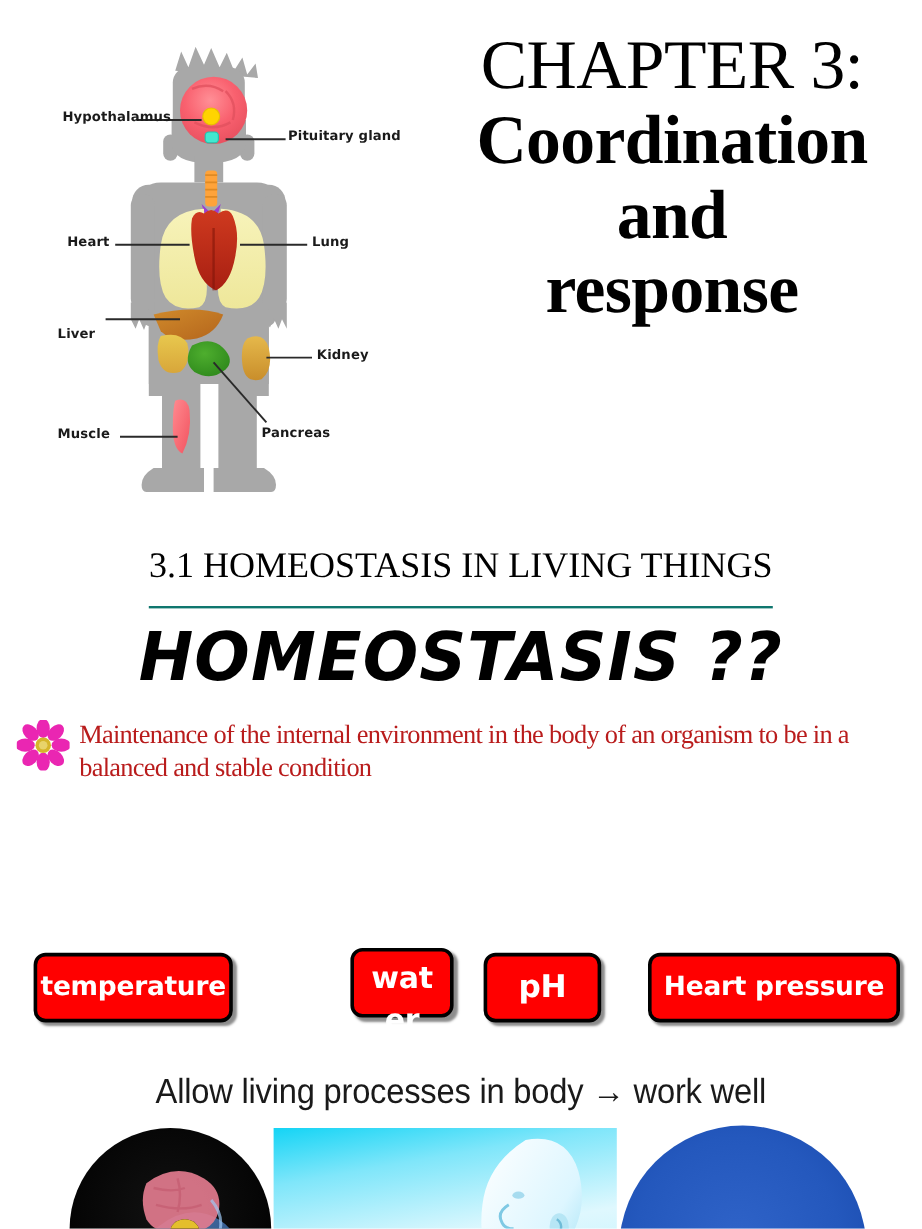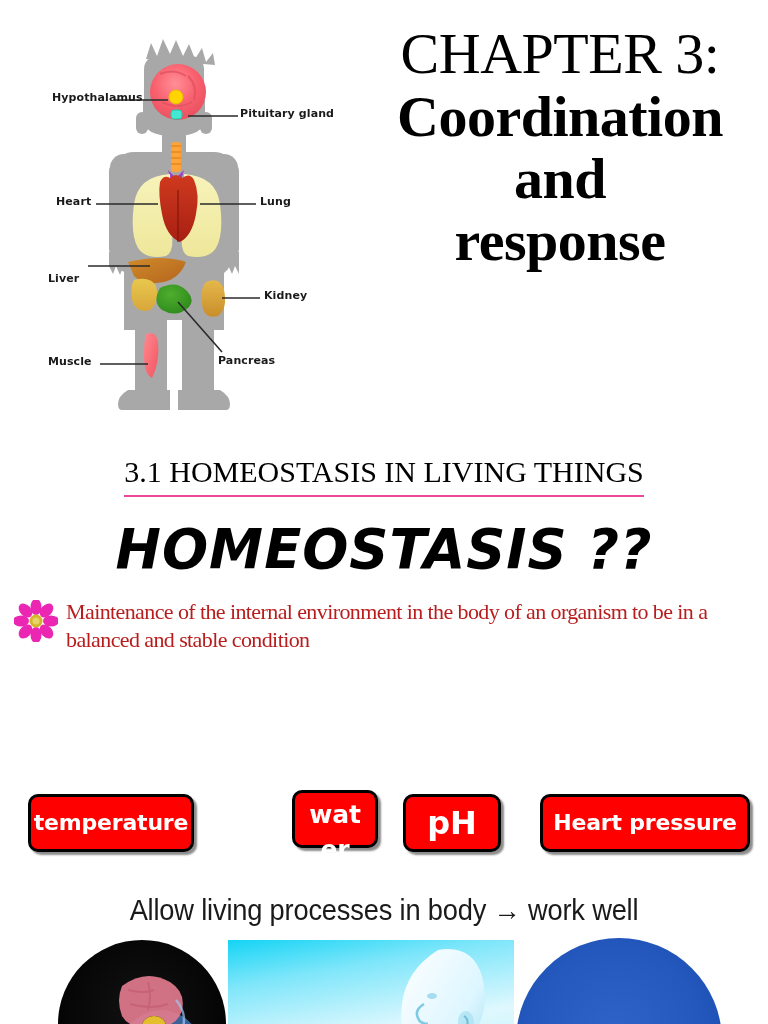--- a/index.html
+++ b/index.html
@@ -76,22 +76,22 @@
     top: 455px;
     width: 768px;
     text-align: center;
     font-family: "Liberation Serif", serif;
     font-weight: 400;
     font-size: 30px;
     color: #000000;
     letter-spacing: 0px;
   }
   #section-heading span {
-    border-bottom: 2px solid #ec4899;
-    padding-bottom: 7px;
+    border-bottom: 2px solid #0f766e;
+    padding-bottom: 17px;
     margin-top: 24px;
   }
 
   
   #homeostasis-heading {
     position: absolute;
     left: 0;
     top: 516px;
     width: 768px;
     text-align: center;
@@ -166,21 +166,21 @@
     align-items: flex-start;
     padding-top: 5px;
   }
   #factor-box-water .fx-label {
     width: 58px;
     word-break: break-all;
     line-height: 1.38;
   }
   #factor-box-ph {
     left: 403px; top: 4px; width: 98px; height: 58px;
-    font-size: 32px;
+    font-size: 26px;
   }
   #factor-box-blood-pressure {
     left: 540px; top: 4px; width: 210px; height: 58px;
     font-size: 22px;
   }
 
   
   #allow-line {
     position: absolute;
     left: 0;

